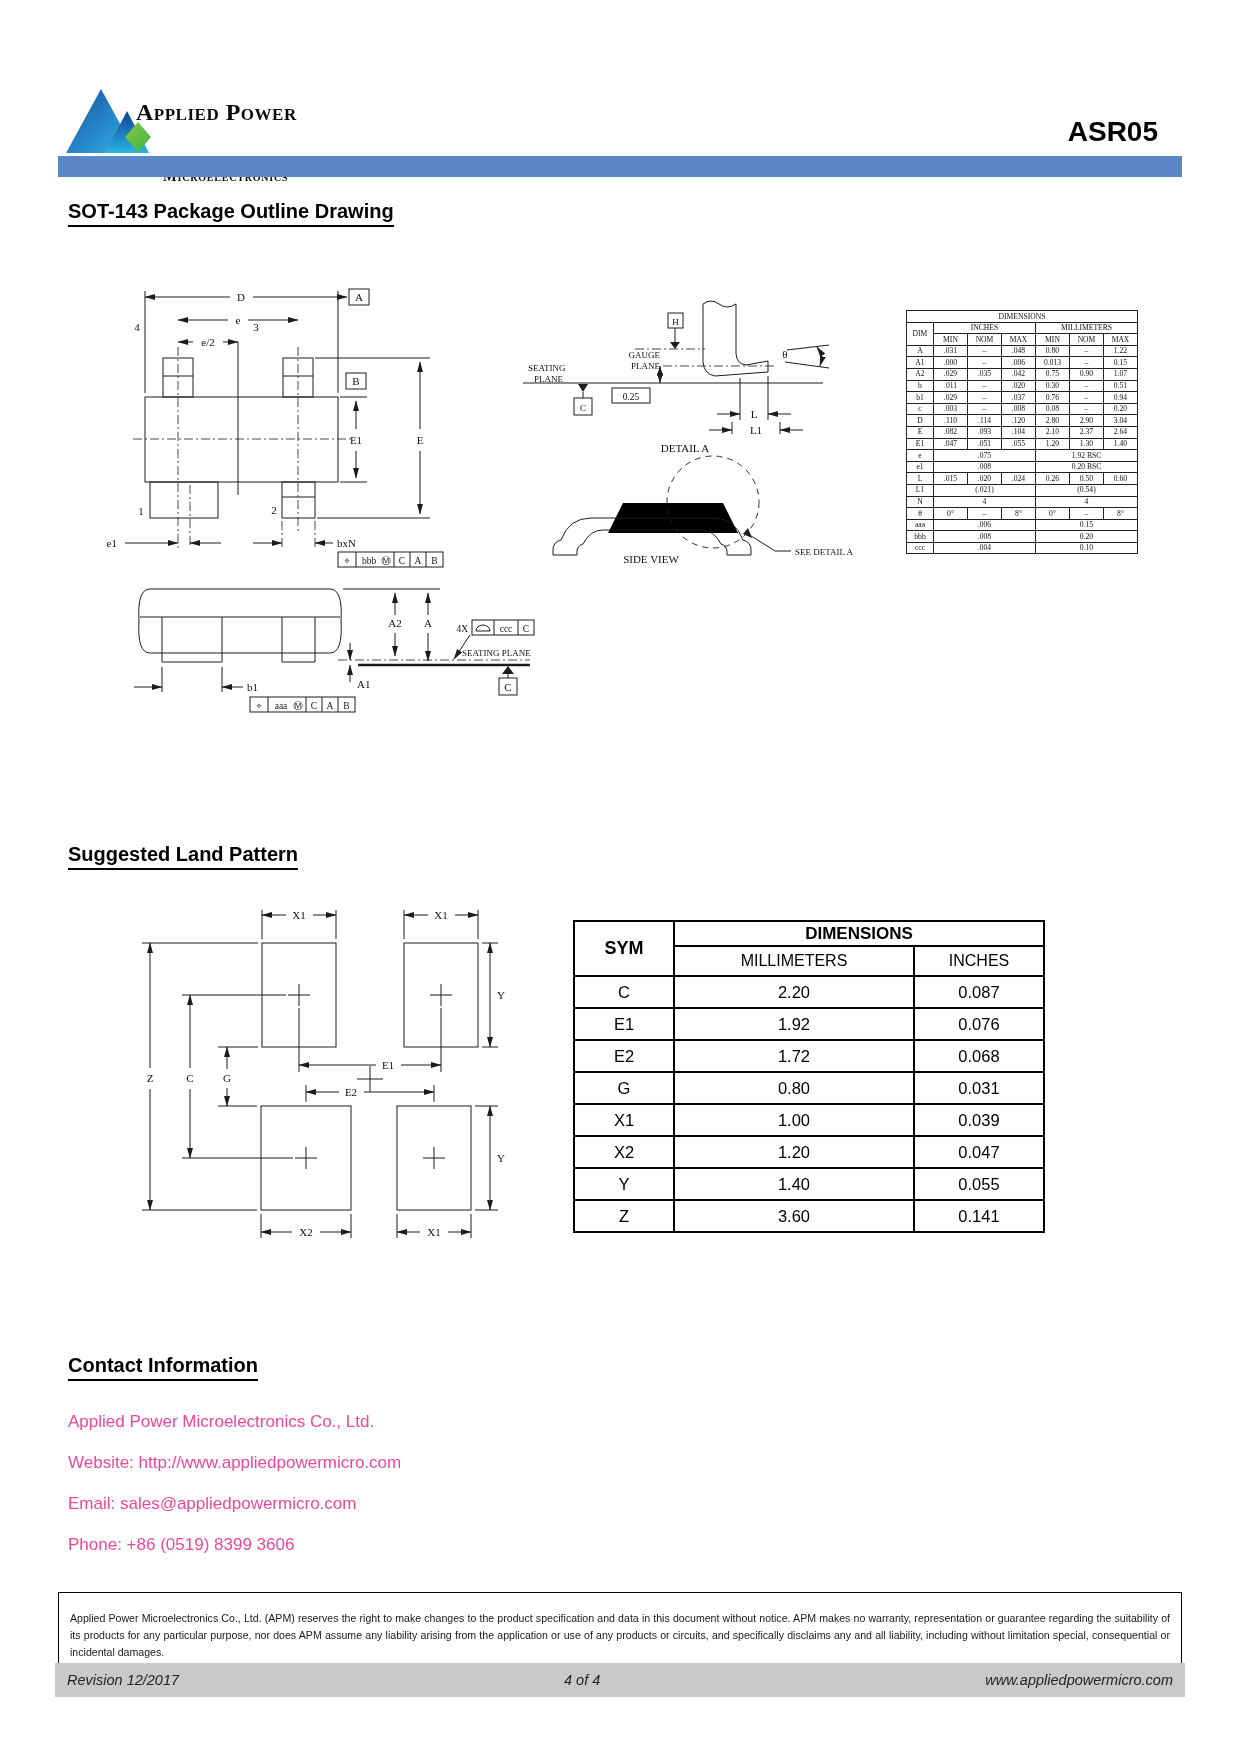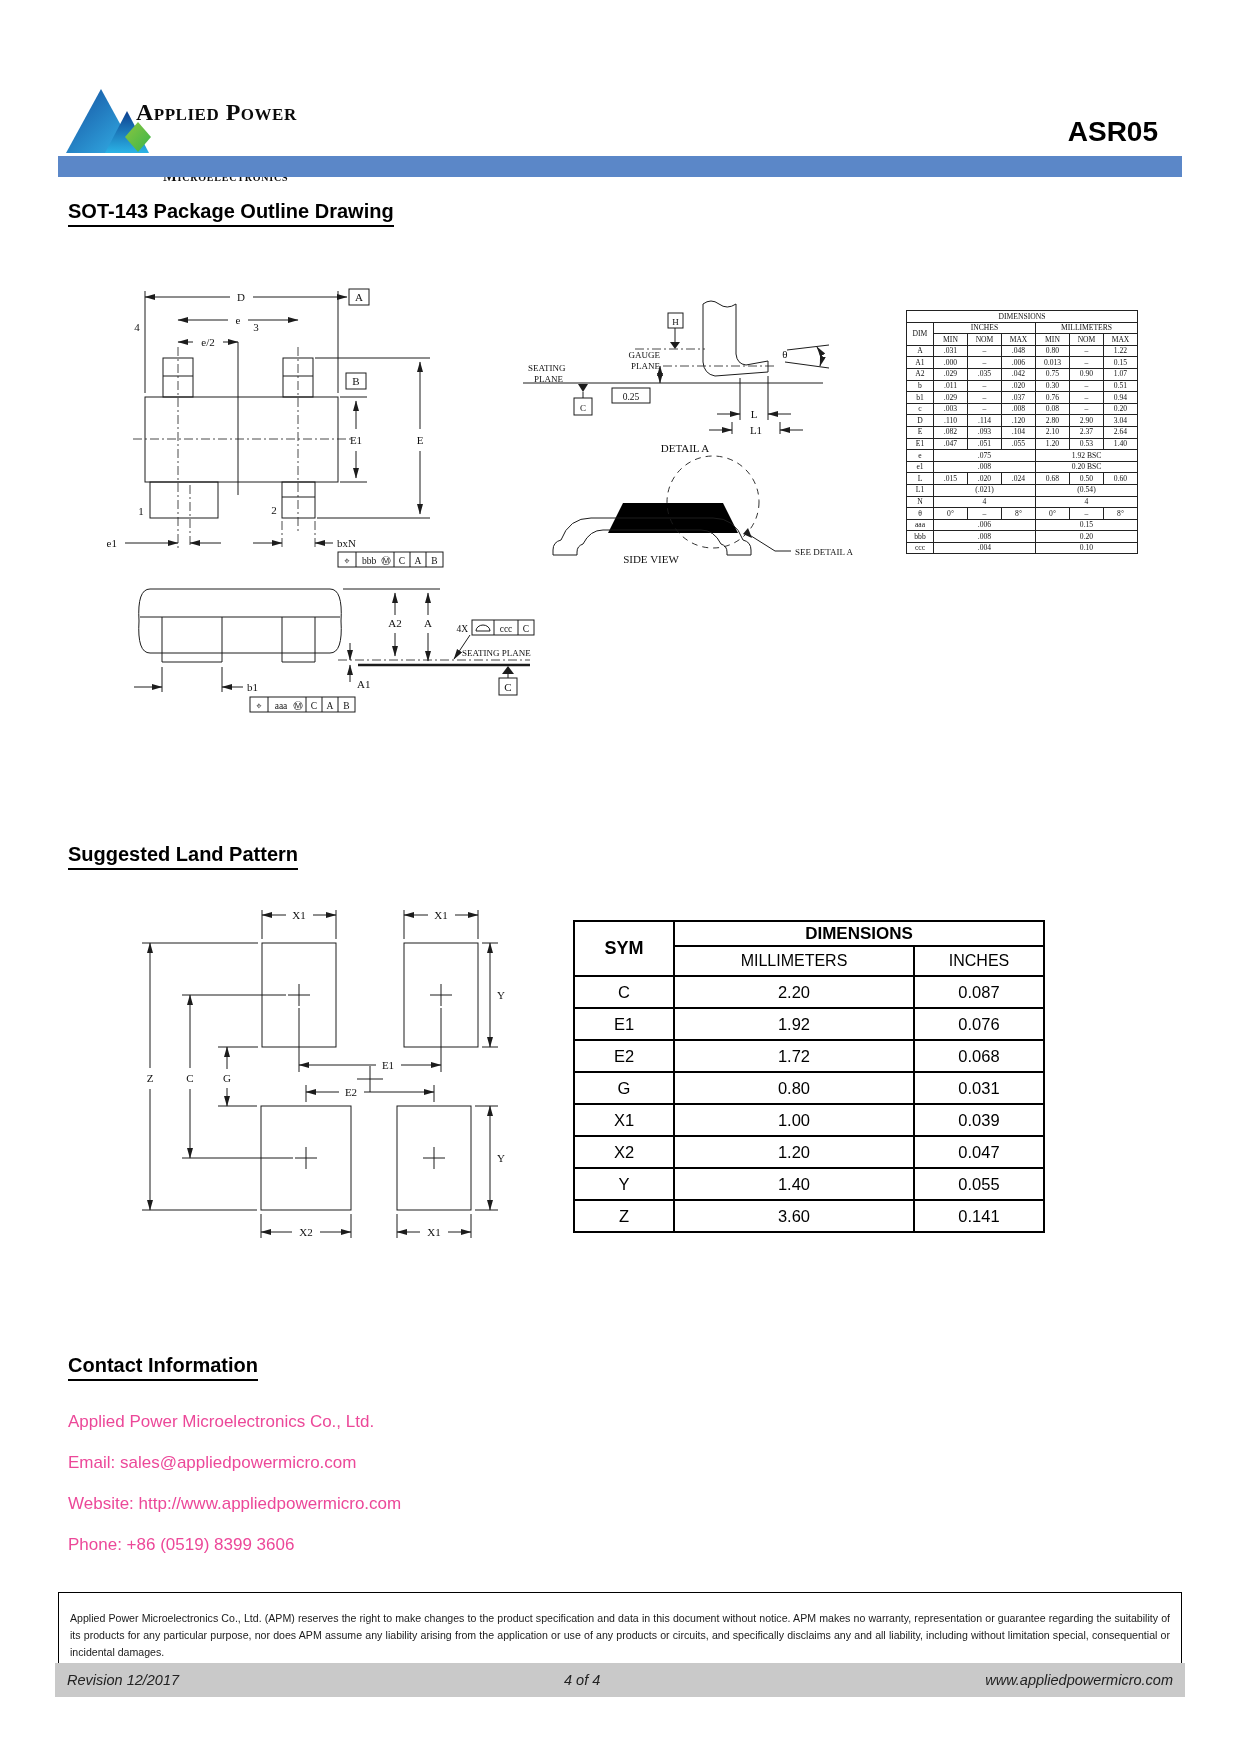--- a/index.html
+++ b/index.html
@@ -393,39 +393,39 @@
           <td>2.10</td>
           <td>2.37</td>
           <td>2.64</td>
         </tr>
         <tr>
           <td>E1</td>
           <td>.047</td>
           <td>.051</td>
           <td>.055</td>
           <td>1.20</td>
-          <td>0.53</td>
+          <td>1.30</td>
           <td>1.40</td>
         </tr>
         <tr>
           <td>e</td>
           <td colspan="3">.075</td>
           <td colspan="3">1.92 BSC</td>
         </tr>
         <tr>
           <td>e1</td>
           <td colspan="3">.008</td>
           <td colspan="3">0.20 BSC</td>
         </tr>
         <tr>
           <td>L</td>
           <td>.015</td>
           <td>.020</td>
           <td>.024</td>
-          <td>0.68</td>
+          <td>0.26</td>
           <td>0.50</td>
           <td>0.60</td>
         </tr>
         <tr>
           <td>L1</td>
           <td colspan="3">(.021)</td>
           <td colspan="3">(0.54)</td>
         </tr>
         <tr>
           <td>N</td>
@@ -609,22 +609,22 @@
           <td>0.141</td>
         </tr>
       </tbody>
   </table>
 
   <div class="sec-title" style="left:68px;top:1354px">
     <span>Contact Information</span>
   </div>
   <div class="contact-lines">
     <div>Applied Power Microelectronics Co., Ltd.</div>
+    <div>Website: http://www.appliedpowermicro.com</div>
     <div>Email: sales@appliedpowermicro.com</div>
-    <div>Website: http://www.appliedpowermicro.com</div>
     <div>Phone: +86 (0519) 8399 3606</div>
   </div>
 
   <div class="disclaimer">Applied Power Microelectronics Co., Ltd. (APM) reserves the right to make changes to the product specification and data in this document without notice. APM makes no warranty, representation or guarantee regarding the suitability of its products for any particular purpose, nor does APM assume any liability arising from the application or use of any products or circuits, and specifically disclaims any and all liability, including without limitation special, consequential or incidental damages.</div>
 
   <div class="footer-bar" style="background: rgb(201, 201, 201); font-style: italic;">
     <span>Revision  12/2017</span>
     <span>4 of 4</span>
     <span>www.appliedpowermicro.com</span>
   </div>

